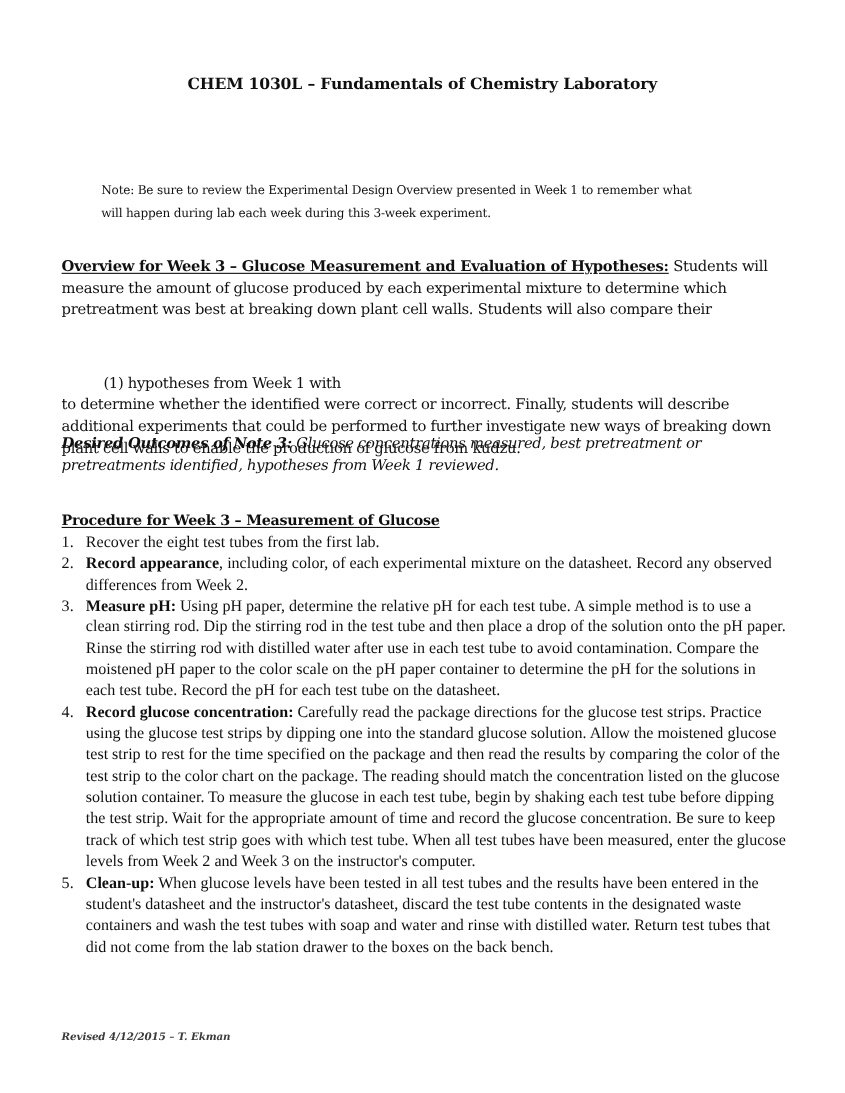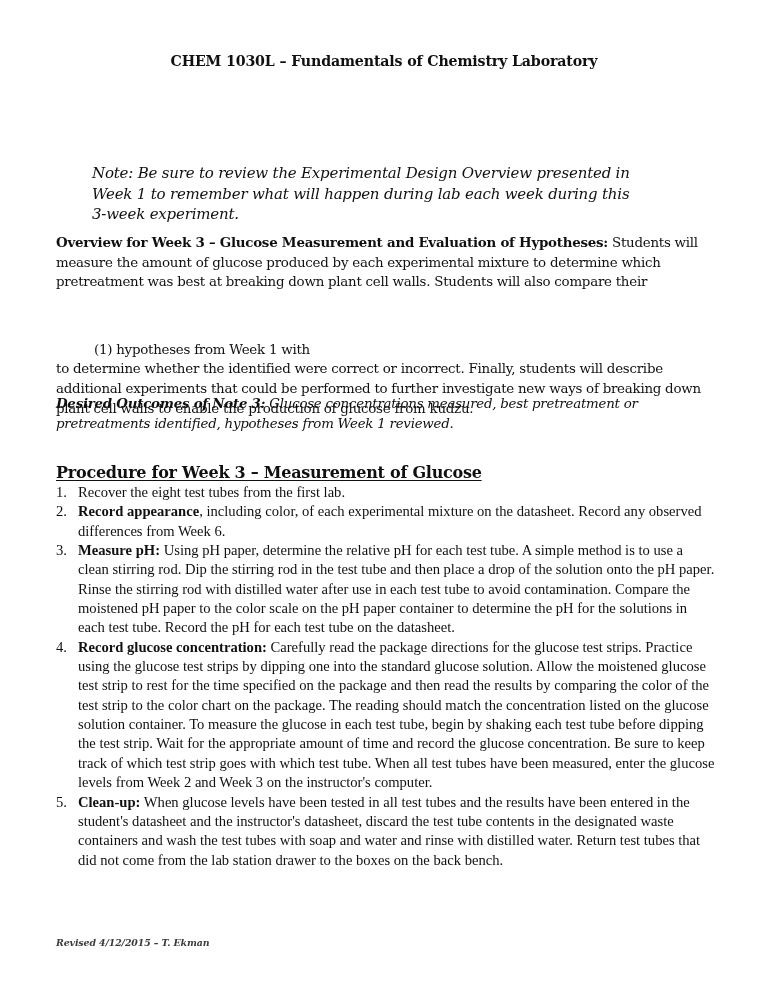--- a/index.html
+++ b/index.html
@@ -14,21 +14,21 @@
     background: #ffffff;
     overflow: hidden;
     color: #101010;
     font-family: "Liberation Serif", "DejaVu Serif", serif;
   }
 
   
   .title-block {
     position: absolute;
     left: 56px;
-    top: 52px;
+    top: 68px;
     width: 656px;
     text-align: center;
   }
   .title-line {
     font-family: "DejaVu Serif", "Liberation Serif", serif;
     font-weight: bold;
     font-size: 14.2px;
     line-height: 19.5px;
     letter-spacing: -0.15px;
     white-space: nowrap;
@@ -36,41 +36,41 @@
 
   
   .note-block {
     position: absolute;
     left: 92px;
     top: 163px;
     width: 556px;
   }
   .note-text {
     font-family: "DejaVu Serif", "Liberation Serif", serif;
-    font-style: italic;
-    font-size: 15px;
+    font-size: 11px;
     line-height: 20.5px;
     letter-spacing: -0.2px;
   }
 
   
   .overview-block {
     position: absolute;
     left: 56px;
     top: 233px;
     width: 660px;
   }
   .body-sans {
     font-family: "DejaVu Serif", "Liberation Serif", serif;
     font-size: 13.4px;
     line-height: 19.6px;
     letter-spacing: -0.25px;
   }
   .hdr-underline {
     font-weight: bold;
+    text-decoration: underline;
     text-underline-offset: 2px;
   }
   .sub-item {
     display: block;
     margin-left: 38px;
     margin-top: 48px;
   }
   .overview-tail {
     display: block;
   }
@@ -96,21 +96,21 @@
   
   .procedure-block {
     position: absolute;
     left: 56px;
     top: 464px;
     width: 660px;
   }
   .proc-heading {
     font-family: "DejaVu Serif", "Liberation Serif", serif;
     font-weight: bold;
-    font-size: 16px;
+    font-size: 13px;
     line-height: 18px;
     letter-spacing: -0.25px;
     text-decoration: underline;
     text-underline-offset: 2px;
     display: inline-block;
   }
   ol.proc-list {
     margin: 1px 0 0 0;
     padding: 0;
     list-style: none;
@@ -180,21 +180,21 @@
 
   <div class="procedure-block">
     <div>
       <span class="proc-heading">Procedure for Week 3 – Measurement of Glucose</span>
     </div>
     <ol class="proc-list">
       <li>
         <span class="num">1.</span><span class="step-label"></span><span>Recover the eight test tubes from the first lab.</span>
       </li>
       <li>
-        <span class="num">2.</span><span class="step-label">Record appearance</span><span>, including color, of each experimental mixture on the datasheet.  Record any observed differences from Week 6.</span>
+        <span class="num">2.</span><span class="step-label">Record appearance</span><span>, including color, of each experimental mixture on the datasheet.  Record any observed differences from Week 2.</span>
       </li>
       <li>
         <span class="num">3.</span><span class="step-label">Measure pH:</span><span> Using pH paper, determine the relative pH for each test tube. A simple method is to use a clean stirring rod.  Dip the stirring rod in the test tube and then place a drop of the solution onto the pH paper. Rinse the stirring rod with distilled water after use in each test tube to avoid contamination. Compare the moistened pH paper to the color scale on the pH paper container to determine the pH for the solutions in each test tube. Record the pH for each test tube on the datasheet.</span>
       </li>
       <li>
         <span class="num">4.</span><span class="step-label">Record glucose concentration:</span><span> Carefully read the package directions for the glucose test strips. Practice using the glucose test strips by dipping one into the standard glucose solution.  Allow the moistened glucose test strip to rest for the time specified on the package and then read the results by comparing the color of the test strip to the color chart on the package.  The reading should match the concentration listed on the glucose solution container. To measure the glucose in each test tube, begin by shaking each test tube before dipping the test strip.  Wait for the appropriate amount of time and record the glucose concentration.  Be sure to keep track of which test strip goes with which test tube.  When all test tubes have been measured, enter the glucose levels from Week 2 and Week 3 on the instructor's computer.</span>
       </li>
       <li>
         <span class="num">5.</span><span class="step-label">Clean-up:</span><span> When glucose levels have been tested in all test tubes and the results have been entered in the student's datasheet and the instructor's datasheet, discard the test tube contents in the designated waste containers and wash the test tubes with soap and water and rinse with distilled water.  Return test tubes that did not come from the lab station drawer to the boxes on the back bench.</span>
       </li>

